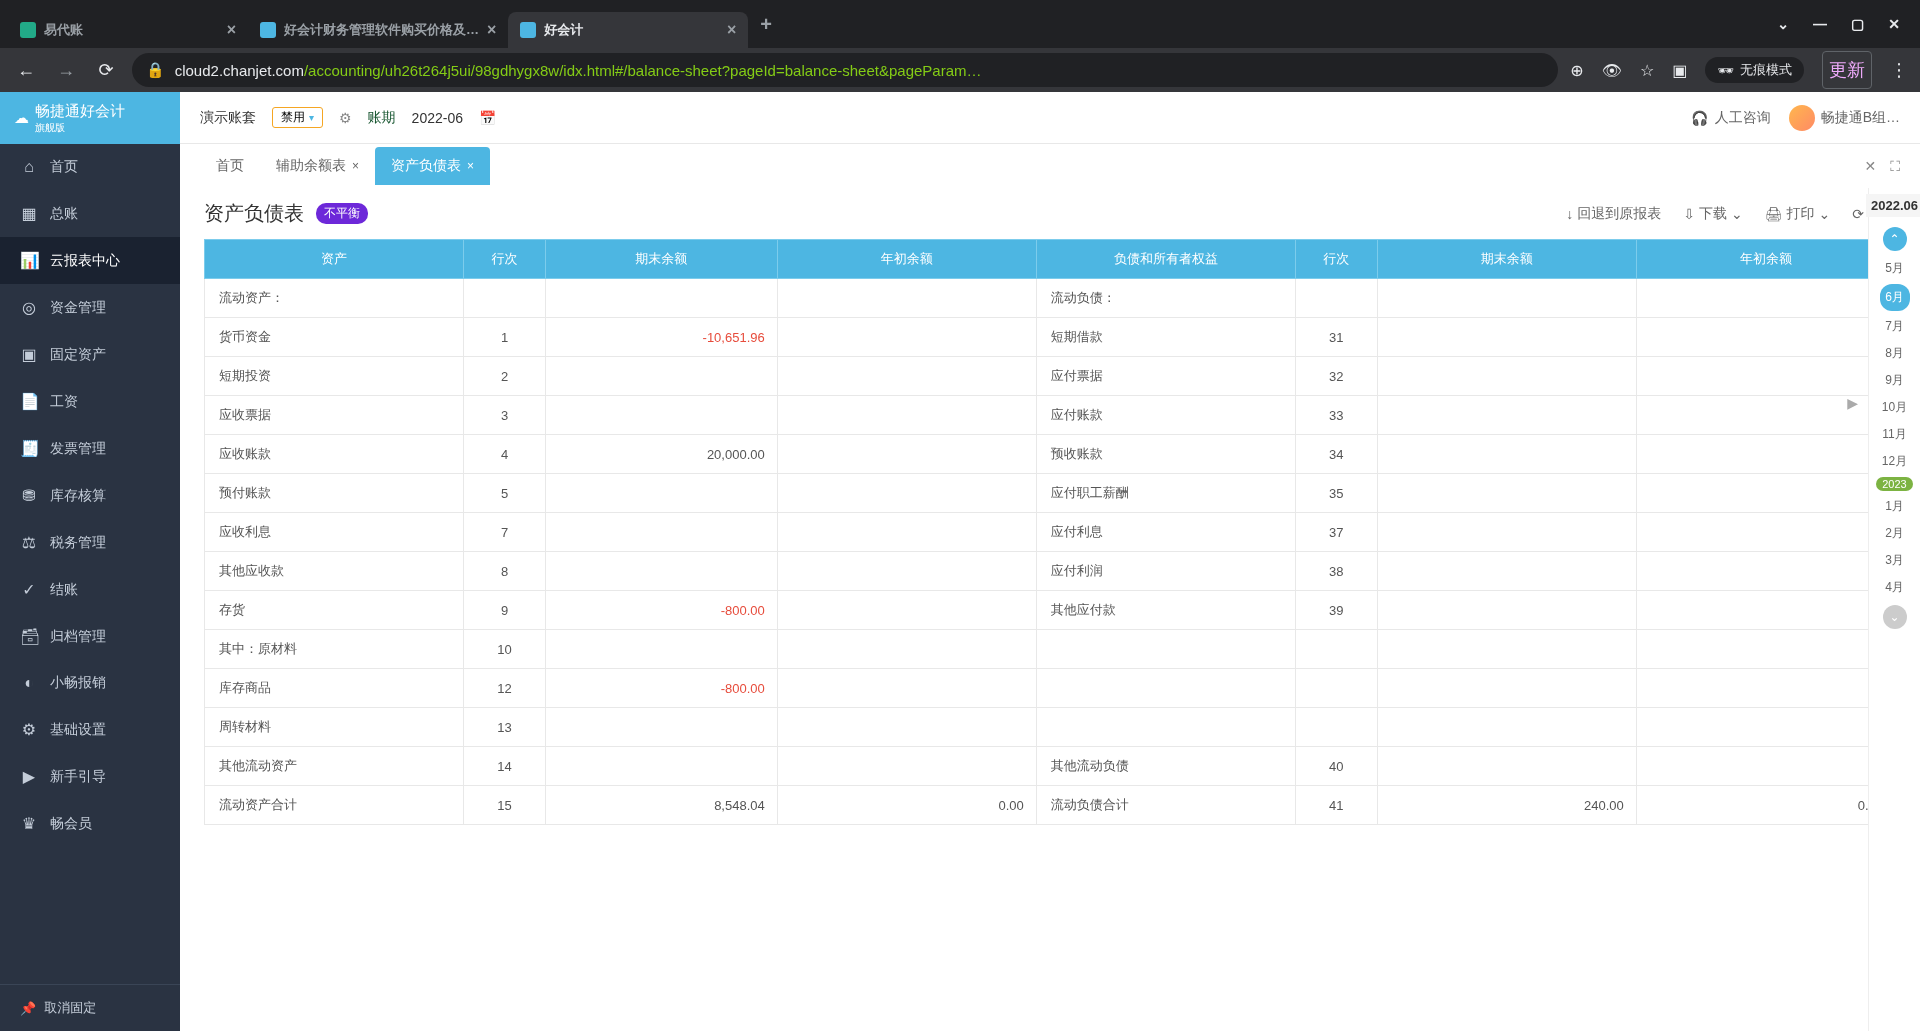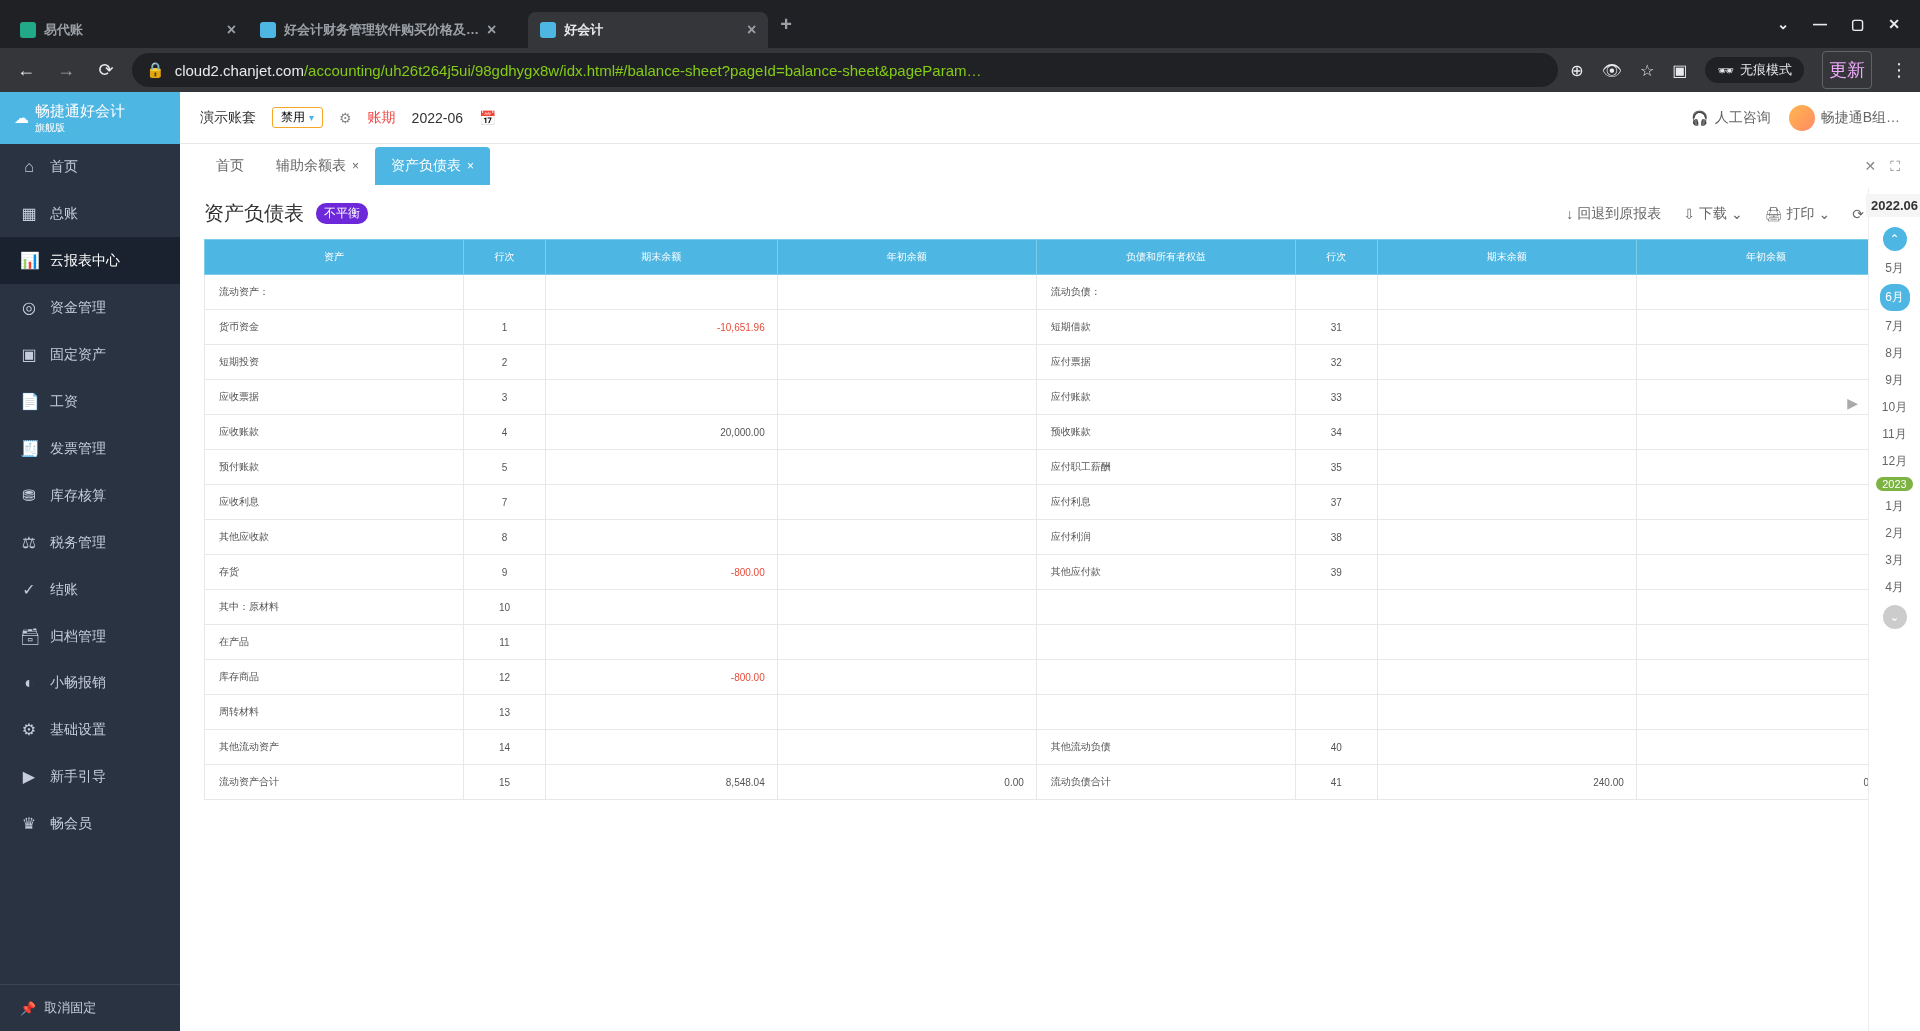--- a/index.html
+++ b/index.html
@@ -1,21 +1,21 @@
 <!DOCTYPE html>
 <html><head>
 <meta charset="utf-8">
 <style>
 * { margin: 0; padding: 0; box-sizing: border-box; font-family: "Microsoft YaHei", Arial, sans-serif; }
 body { width: 1920px; height: 1031px; overflow: hidden; background: #fff; }
 
 
 .browser-chrome { background: #202124; height: 48px; display: flex; align-items: center; padding: 0 8px; font-weight: bold; }
 .tab { display: flex; align-items: center; padding: 0 12px; height: 36px; color: #9aa0a6; font-size: 13px; border-radius: 8px 8px 0 0; margin-top: 12px; gap: 8px; min-width: 240px; max-width: 280px; }
-.tab.active { background: #35363a; color: #e8eaed; margin-left: 20px; }
+.tab.active { background: #35363a; color: #e8eaed; }
 .tab-favicon { width: 16px; height: 16px; background: #4db6e2; border-radius: 3px; flex-shrink: 0; }
 .tab-title { flex: 1; white-space: nowrap; overflow: hidden; text-overflow: ellipsis; }
 .tab-close { color: #9aa0a6; cursor: pointer; font-size: 16px; }
 .tab-add { color: #9aa0a6; font-size: 20px; padding: 0 12px; cursor: pointer; }
 .window-controls { margin-left: auto; display: flex; gap: 24px; color: #e8eaed; padding-right: 12px; }
 .window-btn { cursor: pointer; font-size: 14px; }
 
 .browser-toolbar { background: #35363a; height: 44px; display: flex; align-items: center; padding: 0 12px; gap: 12px; }
 .nav-btn { color: #9aa0a6; cursor: pointer; font-size: 18px; width: 28px; text-align: center; }
 .nav-btn.active { color: #e8eaed; }
@@ -38,21 +38,21 @@
 .nav-icon { width: 18px; text-align: center; font-size: 16px; }
 .pin-btn { margin-top: auto; display: flex; align-items: center; gap: 8px; padding: 14px 20px; font-size: 13px; cursor: pointer; border-top: 1px solid #3a4556; }
 
 .main { flex: 1; display: flex; flex-direction: column; background: #fff; position: relative; }
 
 .top-bar { height: 52px; border-bottom: 1px solid #e8e8e8; display: flex; align-items: center; padding: 0 20px; gap: 16px; font-size: 14px; color: #666; }
 .account-name { color: #333; }
 .disable-tag { border: 1px solid #f5a623; color: #000000; padding: 1px 8px; border-radius: 3px; font-size: 12px; display: inline-flex; align-items: center; gap: 4px; }
 .disable-tag::after { content: "▾"; color: #4db6e2; font-size: 10px; }
 .gear { color: #888; cursor: pointer; }
-.period-label { color: #ef4444; }
+.period-label { color: #14532d; }
 .period-val { color: #333; }
 .cal-icon { color: #4db6e2; cursor: pointer; }
 .top-right { margin-left: auto; display: flex; align-items: center; gap: 18px; }
 .support { display: flex; align-items: center; gap: 6px; cursor: pointer; color: #666; }
 .user-badge { display: flex; align-items: center; gap: 6px; color: #666; }
 .user-avatar { width: 26px; height: 26px; background: linear-gradient(135deg,#ffb74d,#ff8a65); border-radius: 50%; }
 
 .tabs-row { height: 44px; display: flex; align-items: center; padding: 0 20px; gap: 0; font-size: 14px; }
 .page-tab { padding: 10px 16px; color: #666; cursor: pointer; display: flex; align-items: center; gap: 6px; }
 .page-tab.active { background: #4db6e2; color: #fff; border-radius: 4px 4px 0 0; }
@@ -61,21 +61,21 @@
 .tabs-right span { cursor: pointer; }
 
 .content-header { display: flex; align-items: center; padding: 12px 24px; gap: 12px; }
 .page-title { font-size: 20px; color: #333; font-weight: normal; }
 .badge-unbal { background: #6d28d9; color: #fff; font-size: 12px; padding: 2px 8px; border-radius: 10px; }
 .header-actions { margin-left: auto; display: flex; gap: 22px; font-size: 14px; color: #666; }
 .action-btn { cursor: pointer; display: flex; align-items: center; gap: 4px; }
 .action-btn::before { font-size: 13px; }
 
 .table-wrap { padding: 0 24px; flex: 1; overflow: auto; }
-.bs-table { width: 100%; border-collapse: collapse; font-size: 10px; }
+.bs-table { width: 100%; border-collapse: collapse; font-size: 13px; }
 .bs-table th { background: #4db6e2; color: #fff; font-weight: normal; padding: 10px 12px; text-align: center; border: 1px solid #7cccec; position: sticky; top: 0; }
 .bs-table td { border: 1px solid #e8e8e8; padding: 10px 12px; color: #555; }
 .bs-table td.num { text-align: center; }
 .bs-table td.amt { text-align: right; }
 .bs-table td.amt.neg { color: #e74c3c; }
 .bs-table td.lbl { padding-left: 14px; }
 .col-asset { width: 190px; }
 .col-line { width: 60px; }
 .col-amt { width: 170px; }
 .col-amt2 { width: 190px; }
@@ -377,30 +377,20 @@
               <td class="lbl">其中：原材料</td>
               <td class="num">10</td>
               <td class="amt "></td>
               <td class="amt"></td>
               <td class="lbl"></td>
               <td class="num"></td>
               <td class="amt"></td>
               <td class="amt"></td>
             </tr>
             <tr>
-              <td class="lbl">在产品</td>
-              <td class="num">11</td>
-              <td class="amt "></td>
-              <td class="amt"></td>
-              <td class="lbl"></td>
-              <td class="num"></td>
-              <td class="amt"></td>
-              <td class="amt"></td>
-            </tr>
-            <tr>
               <td class="lbl">库存商品</td>
               <td class="num">12</td>
               <td class="amt neg">-800.00</td>
               <td class="amt"></td>
               <td class="lbl"></td>
               <td class="num"></td>
               <td class="amt"></td>
               <td class="amt"></td>
             </tr>
             <tr>

